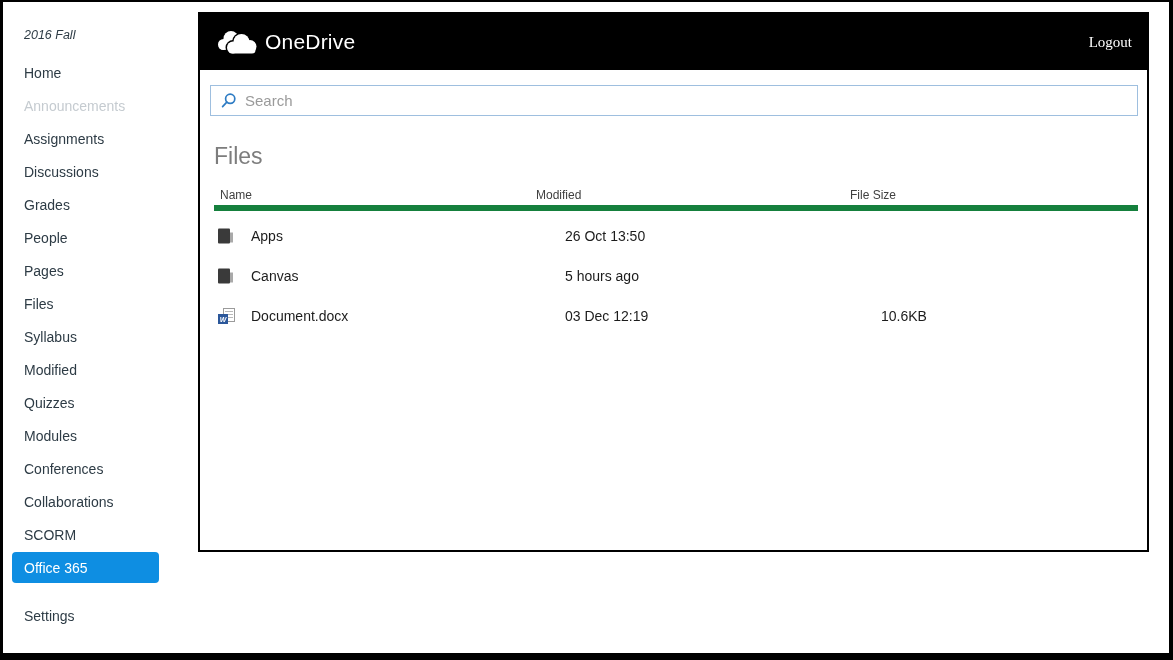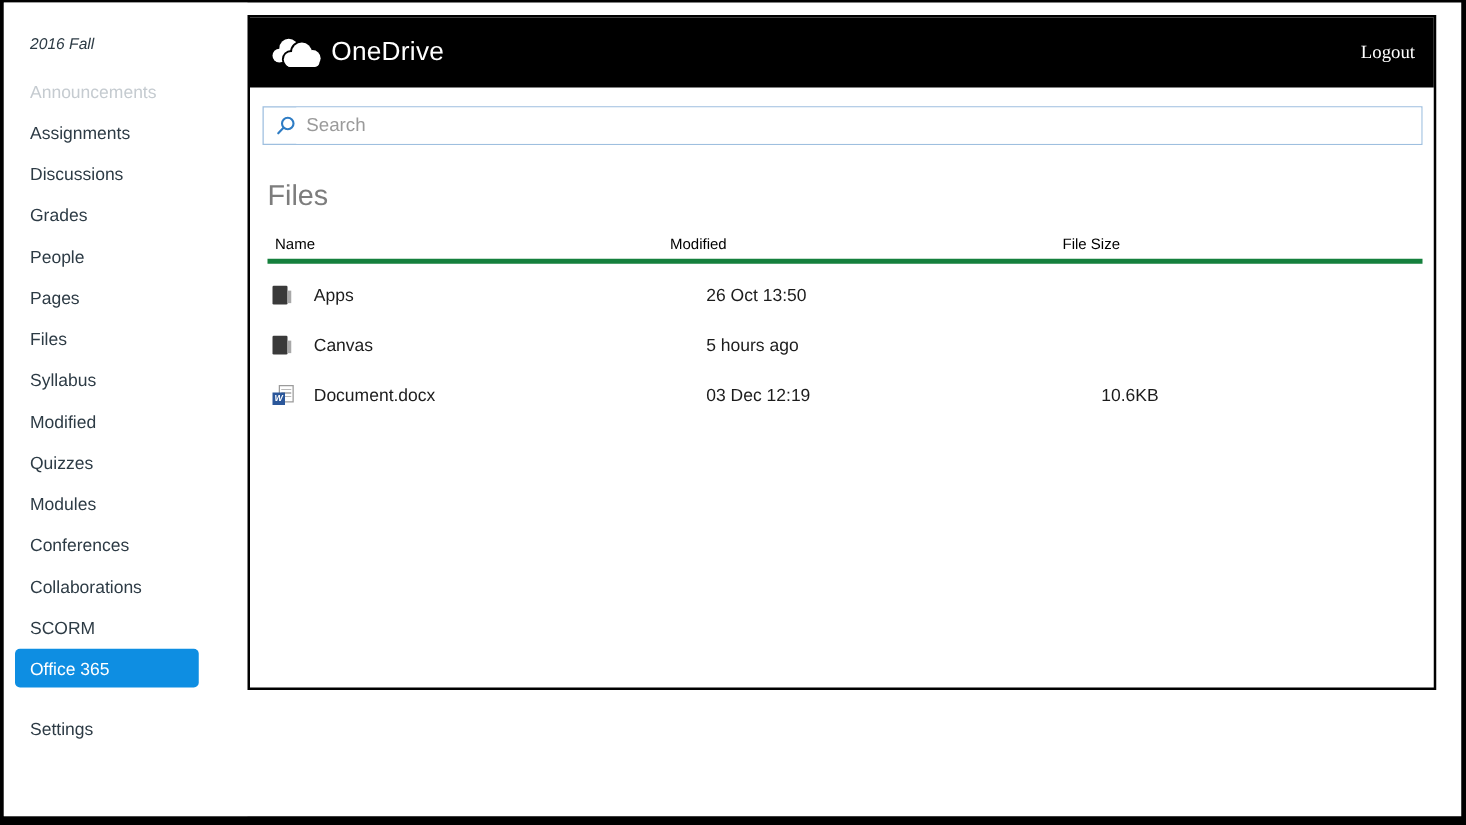--- a/index.html
+++ b/index.html
@@ -78,23 +78,23 @@
   .search-input::placeholder{color:#9A9A9A;}
 
   .files-heading{
     position:absolute;left:14px;top:129px;
     font-size:23px;font-weight:300;color:#7D7D7D;
   }
 
   .table{position:absolute;left:0;top:168px;width:100%;}
   .thead{
     position:relative;height:29px;
-    border-bottom:4px solid #15803d;
+    border-bottom:6px solid #15803d;
     margin:0 9px 0 14px;
-    font-size:12px;color:#000000;
+    font-size:12px;color:#404040;
   }
   .thead .col{position:absolute;top:6px;}
   .col-name{left:6px;}
   .col-modified{left:322px;}
   .col-size{left:636px;}
 
   .rows{padding-top:5px;}
   .file-row{
     position:relative;height:40px;cursor:pointer;
   }
@@ -133,20 +133,23 @@
     display:flex;align-items:center;justify-content:center;
   }
   .word-glyph .wbox::before{content:"W";}
 </style>
 </head>
 <body>
 
 <nav class="sidebar">
   <div class="course-title">2016 Fall</div>
   <div class="nav">
+    <div class="item">
+        <span>Home</span>
+      </div>
     <div class="item item--disabled">
         <span>Announcements</span>
       </div>
     <div class="item">
         <span>Assignments</span>
       </div>
     <div class="item">
         <span>Discussions</span>
       </div>
     <div class="item">

